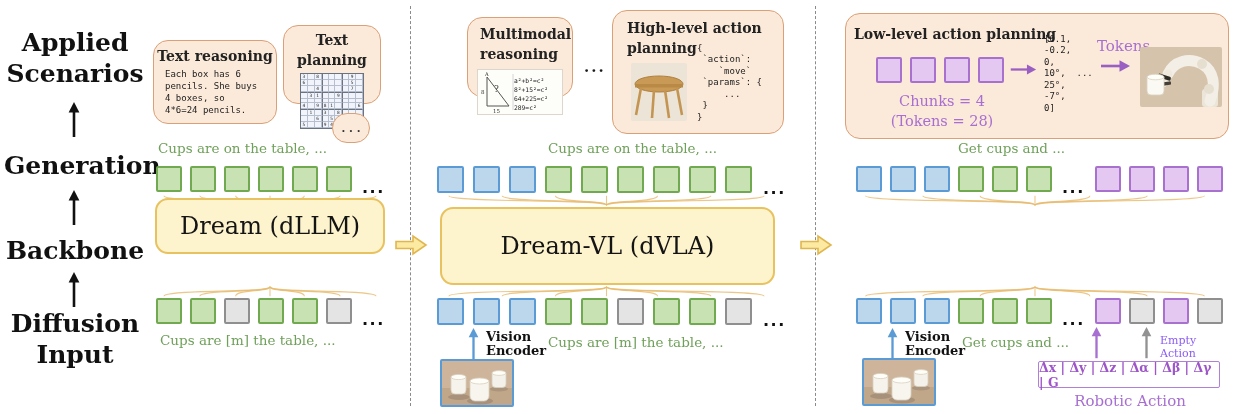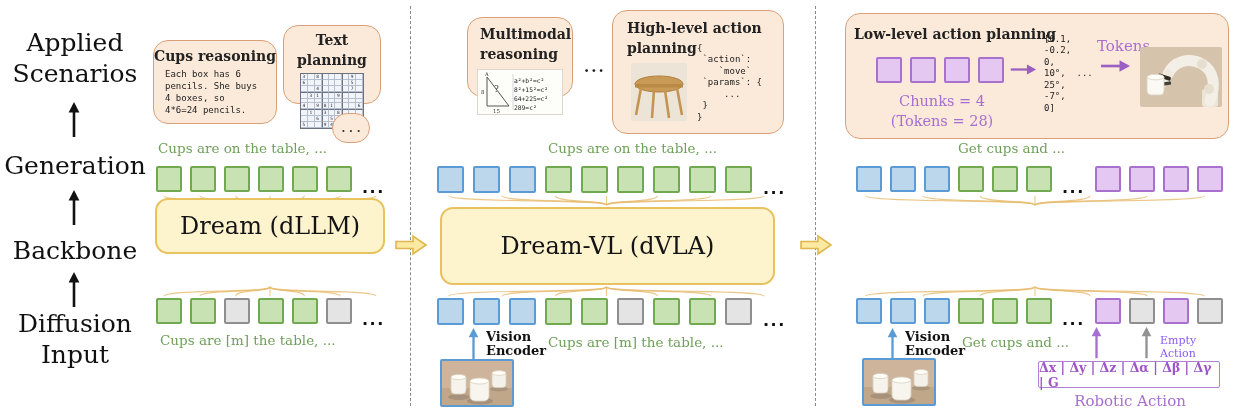--- a/index.html
+++ b/index.html
@@ -2,21 +2,21 @@
 <html><head>
 <meta charset="utf-8">
 <style>
   html,body{margin:0;padding:0;background:#fff;}
   .canvas{position:relative;width:1234px;height:414px;background:#ffffff;
           font-family:"DejaVu Serif",serif;overflow:hidden;color:#1a1a1a;}
   .abs{position:absolute;}
   .pre{white-space:pre-line;}
   .center{text-align:center;}
   
-  .rail-label{left:4px;width:142px;text-align:center;font-size:25px;line-height:1.22;color:#111;}
+  .rail-label{left:4px;width:142px;text-align:center;font-size:25px;line-height:1.22;color:#111;font-weight:bold;}
   
   .sep{top:6px;height:400px;border-left:1.4px dashed #8a8a8a;width:0;}
   
   .sc-box{background:#fbe9d9;border:1.6px solid #dba077;border-radius:15px;box-sizing:border-box;}
   .sc-title{font-size:14px;font-weight:600;color:#222;line-height:1.45;}
   
   .bb{background:#fdf3cd;border:2px solid #e8c25e;border-radius:13px;display:flex;
       align-items:center;justify-content:center;font-size:24px;color:#141414;box-sizing:border-box;}
   
   .trow{display:flex;align-items:center;}
@@ -101,21 +101,21 @@
   <div class="abs sep" style="left:410px"></div>
   <div class="abs sep" style="left:815px"></div>
   <svg class="abs" style="left:394px;top:233px" width="34" height="24">
       <use href="#barr"></use>
     </svg>
   <svg class="abs" style="left:799px;top:233px" width="34" height="24">
       <use href="#barr"></use>
     </svg>
 
   <div class="abs sc-box" style="left:153px;top:40px;width:124px;height:84px">
-    <div class="sc-title center" style="margin-top:5px">Cups reasoning</div>
+    <div class="sc-title center" style="margin-top:5px">Text reasoning</div>
     <div class="mono-body" style="margin:3px 0 0 11px">Each box has 6
 pencils. She buys
 4 boxes, so
 4*6=24 pencils.</div>
   </div>
   <div class="abs sc-box" style="left:283px;top:25px;width:98px;height:79px">
     <div class="sc-title center" style="margin-top:4px">Text planning</div>
     <div class="sudoku" style="margin:2px auto 0">
         <div class="cell">3</div>
         <div class="cell"></div>

